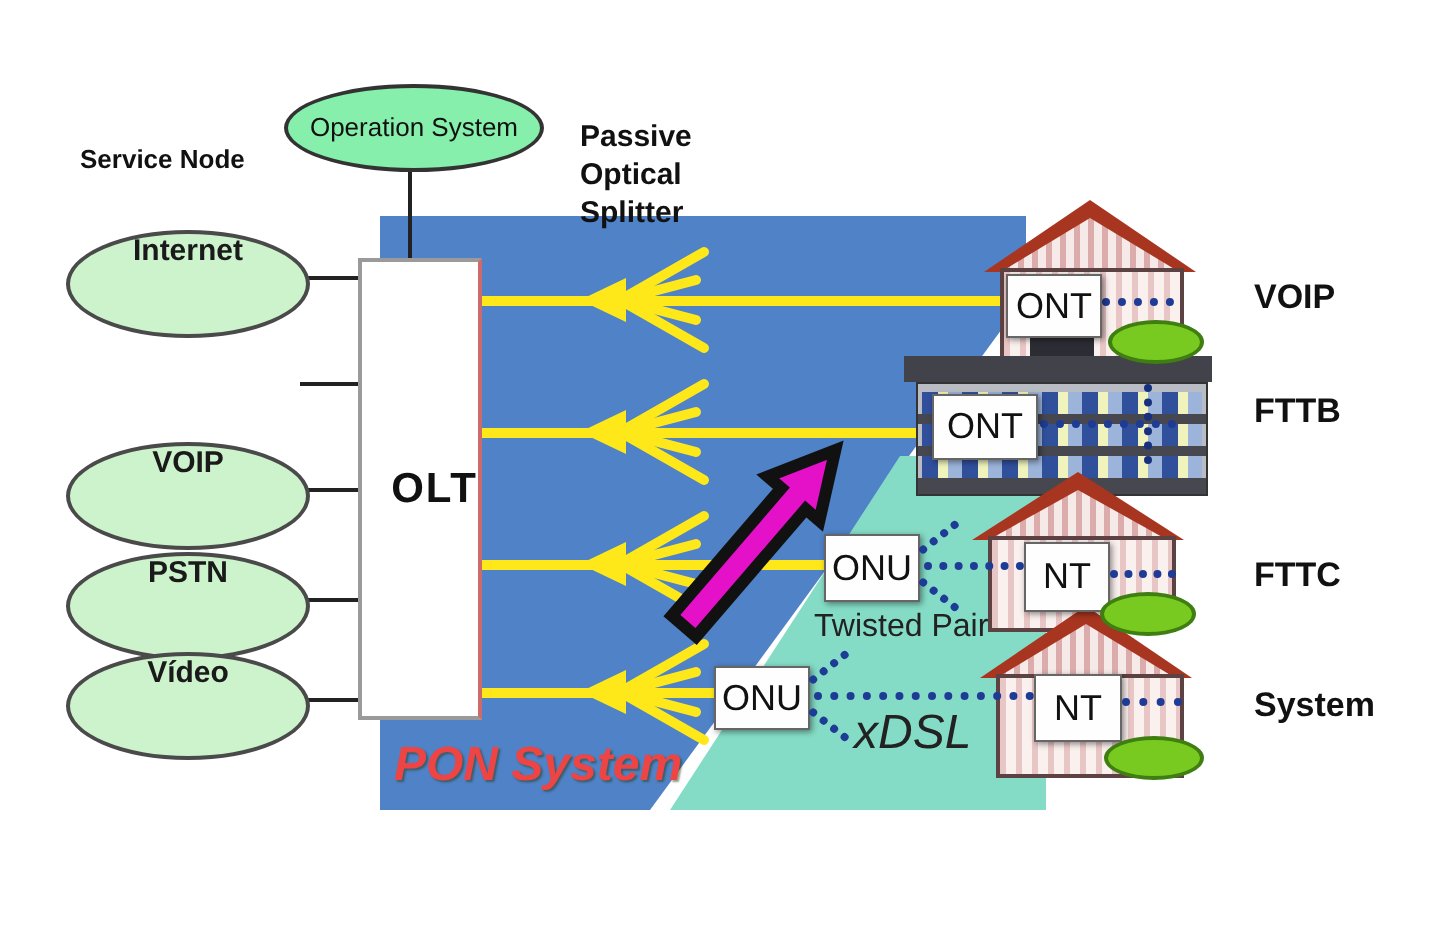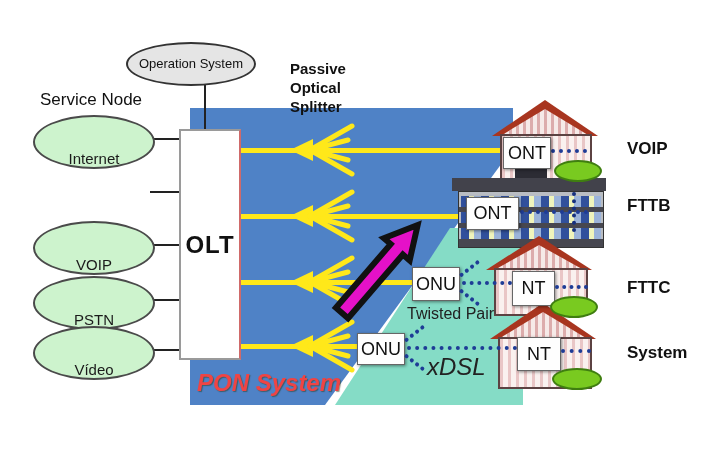--- a/index.html
+++ b/index.html
@@ -6,37 +6,37 @@
   #stage{position:relative;width:722px;height:467px;background:#fff;overflow:hidden;
          font-family:"Liberation Sans","DejaVu Sans",sans-serif;color:#111;}
   .abs{position:absolute;}
   
   #pon-region{left:190px;top:108px;width:337px;height:297px;background:#4f82c6;
     clip-path:polygon(0 0,323px 0,323px 40px,135px 297px,0 297px);}
   #access-region{left:335px;top:228px;width:188px;height:177px;background:#85dcc6;
     clip-path:polygon(115px 0,188px 0,188px 177px,0 177px);}
   
   .svc{left:33px;width:118px;height:50px;background:#cdf3cd;border:2px solid #4a4a4a;
-    border-radius:50%;display:flex;align-items:flex-end;justify-content:center;
-    font-weight:normal;font-size:15px;color:#1a1a1a;z-index:5;}
-  .os-ellipse{left:126px;top:42px;width:126px;height:40px;background:#e5e5e5;border:2px solid #333;
+    border-radius:50%;display:flex;align-items:flex-start;justify-content:center;
+    font-weight:bold;font-size:15px;color:#1a1a1a;z-index:5;}
+  .os-ellipse{left:142px;top:42px;width:126px;height:40px;background:#86efac;border:2px solid #333;
     border-radius:50%;display:flex;align-items:center;justify-content:center;text-align:right;
     font-size:13px;line-height:1.15;color:#111;z-index:5;}
   .conn{left:150px;width:30px;height:0;border-top:2px solid #222;z-index:2;}
   #os-drop{left:204px;top:82px;width:0;height:48px;border-left:2px solid #222;z-index:2;}
   
   #olt{left:179px;top:129px;width:58px;height:227px;background:#fff;border:2px solid #9a9a9a;
-    border-right-color:#cf6a6a;display:flex;align-items:center;justify-content:center;
-    font-weight:bold;font-size:24px;letter-spacing:1px;z-index:4;}
+    border-right-color:#cf6a6a;display:flex;align-items:center;justify-content:flex-end;
+    font-weight:bold;font-size:21px;letter-spacing:1px;z-index:4;}
   
   .fiber{height:5px;background:#ffe81a;z-index:3;}
   .splitter{z-index:3;}
   
   .lbl{z-index:6;white-space:nowrap;}
-  #service-node-title{left:40px;top:90px;font-size:17px;font-weight:normal;}
+  #service-node-title{left:40px;top:72px;font-size:13px;font-weight:bold;}
   #splitter-label{left:290px;top:60px;width:60px;font-size:15px;font-weight:600;line-height:1.25;white-space:normal;z-index:6;position:absolute;}
   #optical-fiber-label{left:352px;top:157px;color:#ffe81a;font-weight:bold;font-size:15px;
     text-shadow:1px 1px 1px rgba(40,60,20,.55);}
   #pon-system-label{left:197px;top:369px;color:#ef4444;font-style:italic;font-weight:600;font-size:24px;
     text-shadow:1px 1px 1px rgba(40,60,20,.5);}
   #twisted-pair-label{left:407px;top:305px;font-size:16px;color:#222;}
   #xdsl-label{left:427px;top:353px;font-size:24px;font-style:italic;color:#222;}
   .fttx{left:627px;font-size:17px;font-weight:600;color:#111;z-index:6;}
   #fttp-box{left:611px;top:71px;width:66px;height:37px;background:#fff;border:2px solid #333;
     display:flex;align-items:center;justify-content:center;font-size:17px;font-weight:600;z-index:6;}

